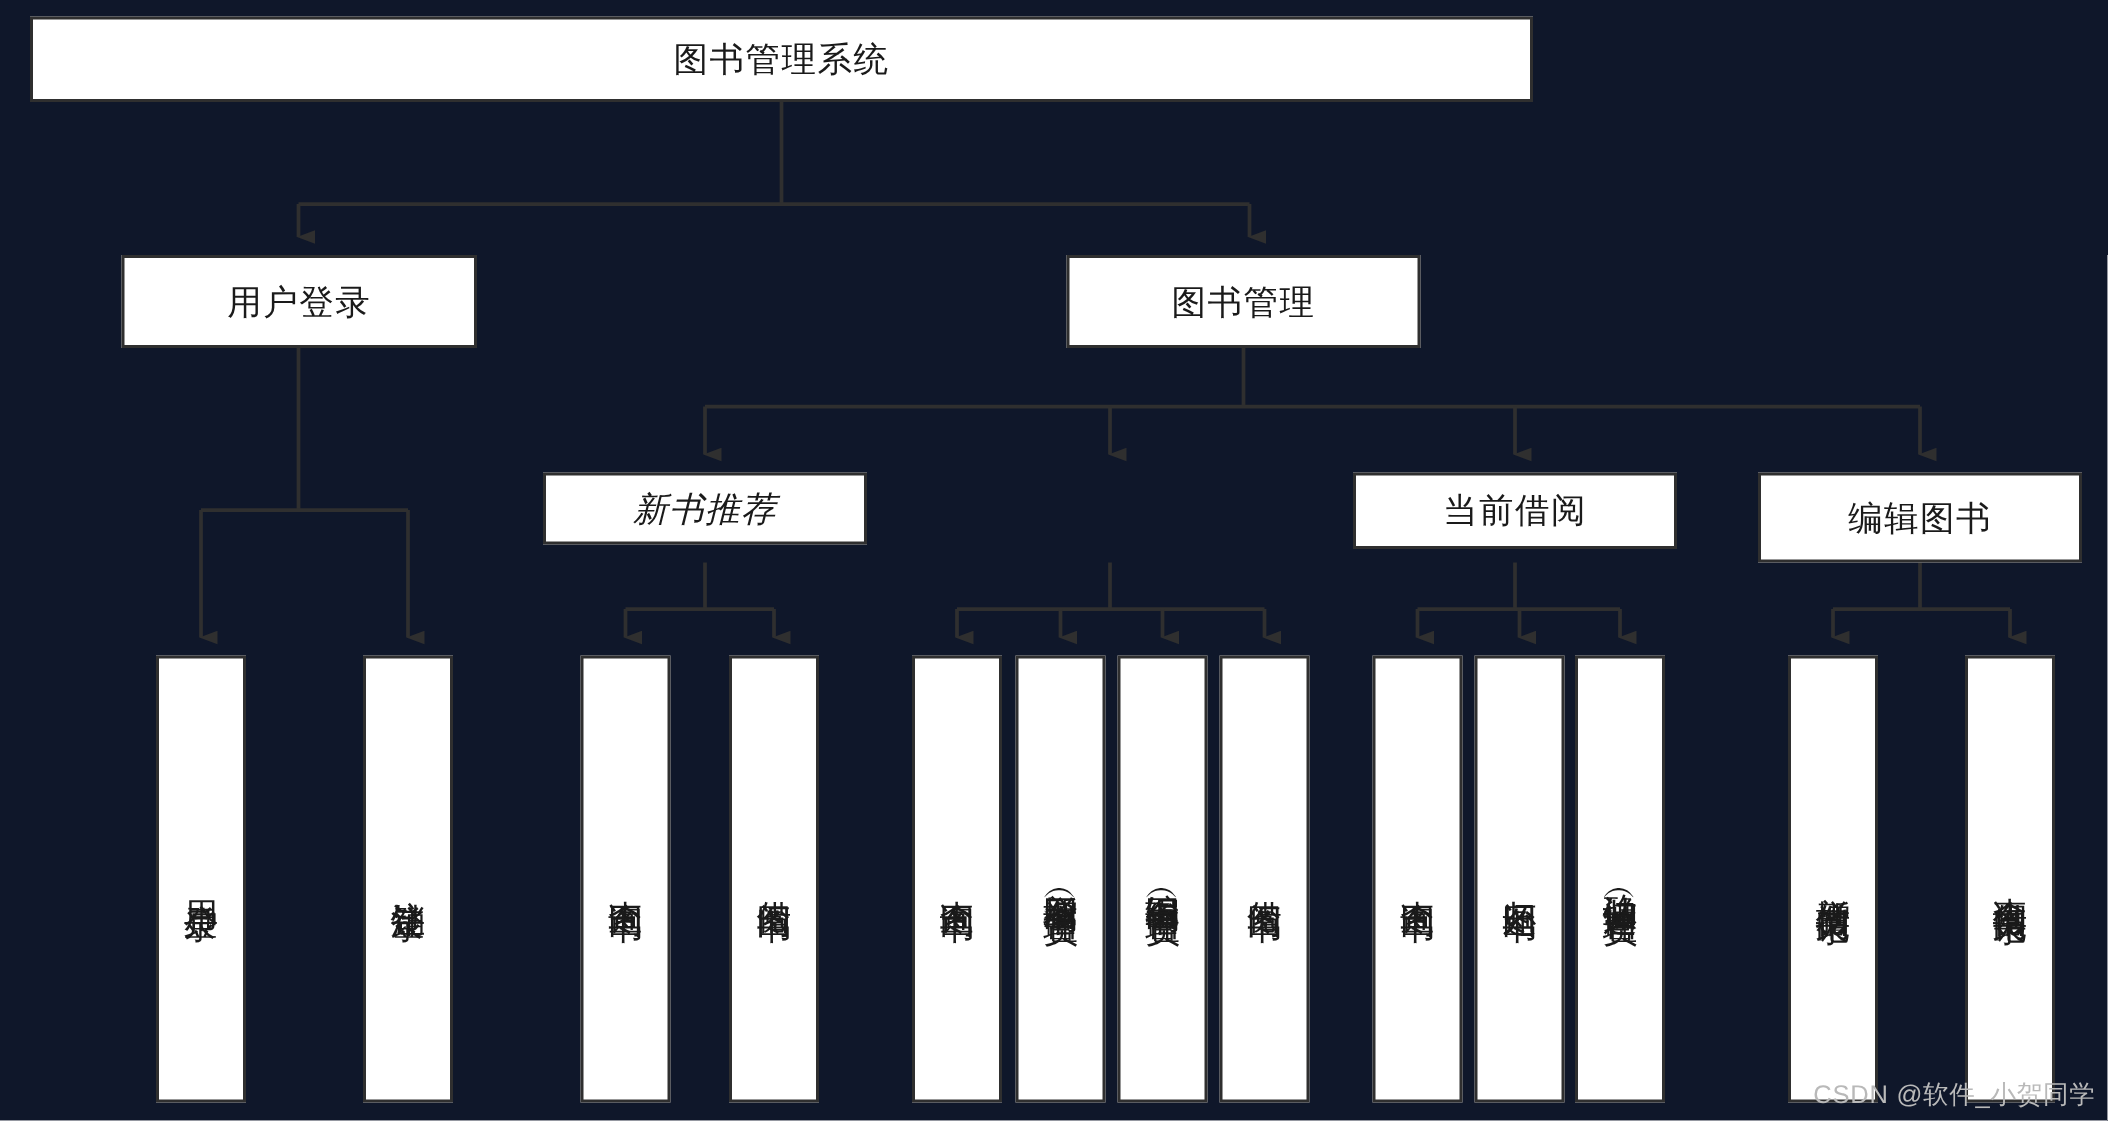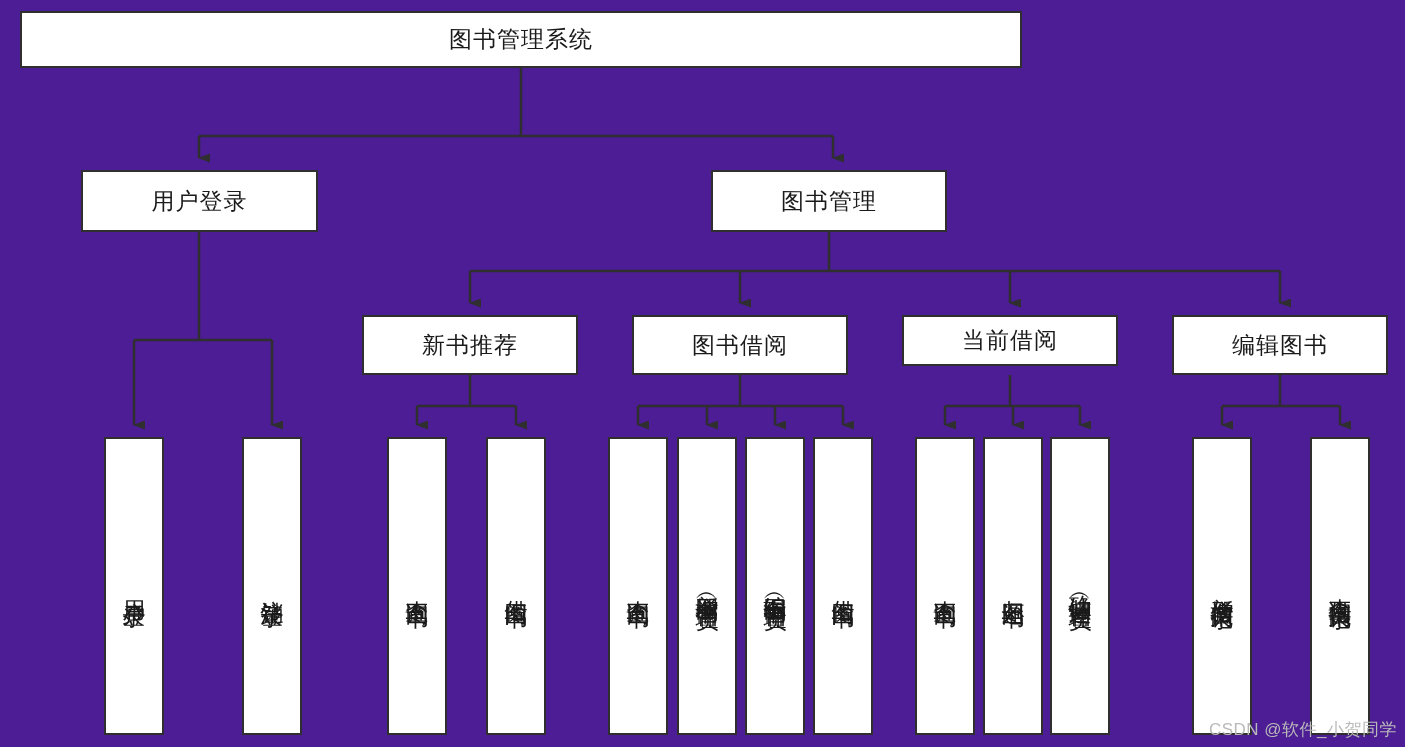--- a/index.html
+++ b/index.html
@@ -7,21 +7,21 @@
     padding: 0;
     background: #ffffff;
   }
   body {
     font-family: "Liberation Sans", "DejaVu Sans", sans-serif;
   }
   #diagram-root {
     position: relative;
     width: 1405px;
     height: 747px;
-    background: #4c1d95;
+    background: #0f172a;
     overflow: hidden;
   }
   svg.edges {
     position: absolute;
     left: 0;
     top: 0;
     width: 1405px;
     height: 747px;
   }
   .node {
@@ -131,25 +131,22 @@
     <span>图书管理系统</span>
   </div>
 
   <div class="node horizontal" style="left: 81px; top: 170px; width: 237px; height: 62px;">
     <span>用户登录</span>
   </div>
   <div class="node horizontal" style="left: 711px; top: 170px; width: 236px; height: 62px;">
     <span>图书管理</span>
   </div>
 
-  <div class="node horizontal" style="left: 362px; top: 315px; width: 216px; height: 60px;">
+  <div class="node horizontal" style="left: 362px; top: 315px; width: 216px; height: 48px; font-style: italic;">
     <span>新书推荐</span>
-  </div>
-  <div class="node horizontal" style="left: 632px; top: 315px; width: 216px; height: 60px;">
-    <span>图书借阅</span>
   </div>
   <div class="node horizontal" style="left: 902px; top: 315px; width: 216px; height: 51px;">
     <span>当前借阅</span>
   </div>
   <div class="node horizontal" style="left: 1172px; top: 315px; width: 216px; height: 60px;">
     <span>编辑图书</span>
   </div>
 
   <div class="node vertical" style="left: 104px; top: 437px; width: 60px; height: 298px;">
     <span class="vtext">用户登录</span>

